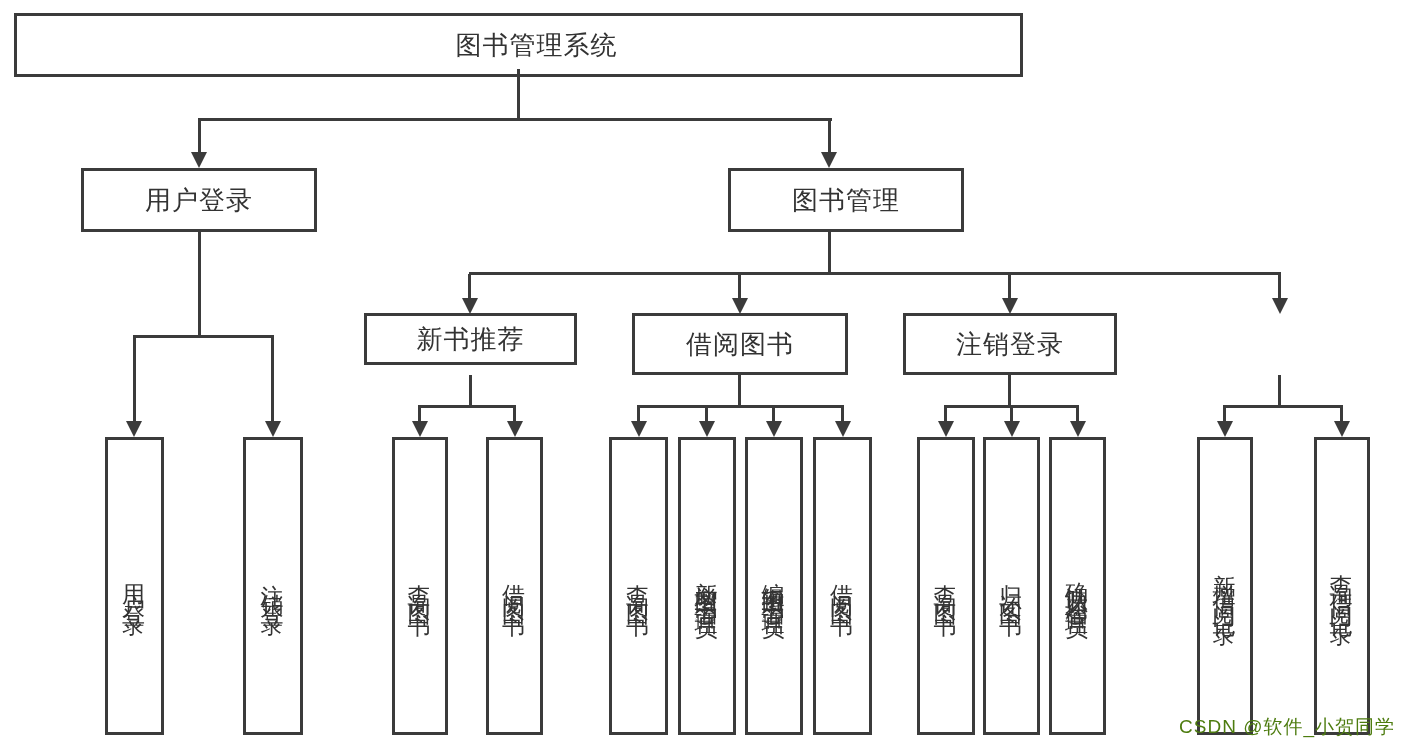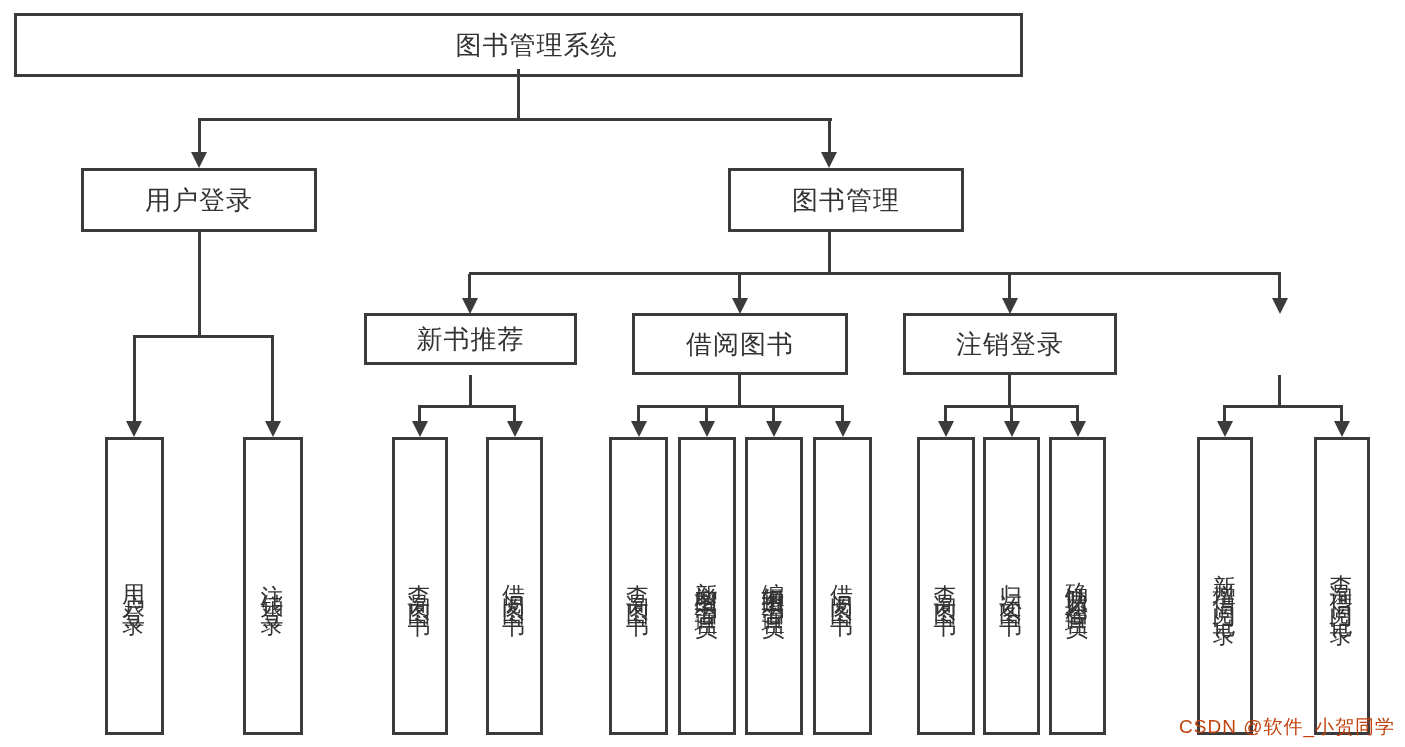--- a/index.html
+++ b/index.html
@@ -38,21 +38,21 @@
     width: 0; height: 0;
     border-left: 8px solid transparent;
     border-right: 8px solid transparent;
     border-top: 16px solid #3b3b3b;
   }
   #watermark {
     position: absolute;
     right: 10px;
     bottom: 7px;
     font-size: 19px;
-    color: #c2410c;
+    color: #4d7c0f;
     letter-spacing: 1px;
     white-space: nowrap;
   }
 </style>
 </head>
 <body>
 
 <div id="canvas">
 
   <div class="box" style="left:14px; top:13px; width:1009px; height:64px;padding-left:36px;">

